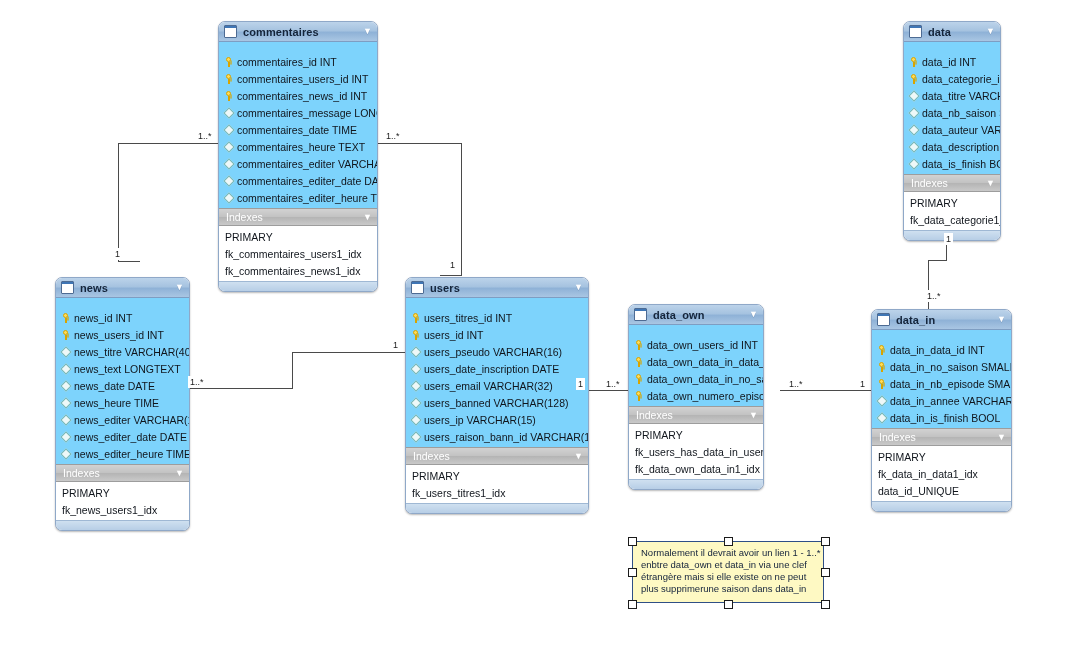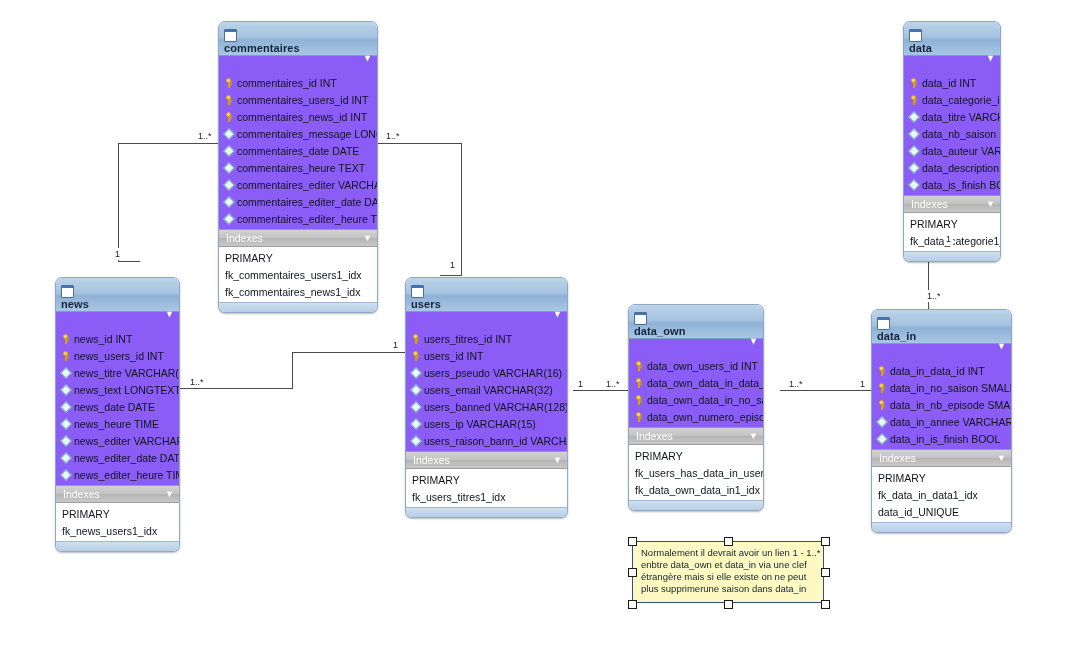--- a/index.html
+++ b/index.html
@@ -15,41 +15,40 @@
     position:absolute;
     background:#ffffff;
     border:1px solid #8fa8c8;
     border-radius:7px;
     box-shadow:0 1px 2px rgba(0,0,0,.28);
     box-sizing:border-box;
     overflow:hidden;
   }
   .tbl-hdr{
     height:19px;
-    display:flex;
-    padding:7px 5px;
+    display:flex;align-items:center;
+    padding:0 5px;
     background:linear-gradient(to bottom,#bcd3ea 0%,#a6c3e0 45%,#8fb2d7 55%,#a9c6e3 100%);
     border-bottom:1px solid #7e9dc2;
     position:relative;
-    flex-direction:column;
   }
   .tbl-hdr .tico{
     width:11px;height:11px;margin-right:6px;flex:0 0 auto;
     background:#ffffff;border:1px solid #4d6b93;border-radius:1px;
     box-shadow:inset 0 2px 0 #3f76b5;
   }
   .tbl-hdr .tname{
     font-size:11px;font-weight:bold;color:#14243a;
     letter-spacing:.1px;white-space:nowrap;
   }
   .tbl-hdr .caret{
     margin-left:auto;color:#ffffff;font-size:9px;line-height:9px;
     text-shadow:0 1px 0 #7e9dc2;
   }
-  .cols{background:#8b5cf6;padding:18px 0 2px 0;}
+  .cols{background:#7dd3fc;padding:11px 0 2px 0;}
   .col{
     height:17px;display:flex;align-items:center;
     padding-left:6px;font-size:10.5px;color:#10151c;white-space:nowrap;
   }
   .col .g{flex:0 0 auto;margin-right:4px;display:inline-block;}
   
   .g.key{
     width:8px;height:10px;position:relative;
   }
   .g.key:before{
@@ -151,21 +150,21 @@
           <div class="col">
             <span class="g key"></span>
             <span>commentaires_news_id INT</span>
           </div>
           <div class="col">
             <span class="g dia"></span>
             <span>commentaires_message LONGTEXT</span>
           </div>
           <div class="col">
             <span class="g dia"></span>
-            <span>commentaires_date DATE</span>
+            <span>commentaires_date TIME</span>
           </div>
           <div class="col">
             <span class="g dia"></span>
             <span>commentaires_heure TEXT</span>
           </div>
           <div class="col">
             <span class="g dia"></span>
             <span>commentaires_editer VARCHAR(16)</span>
           </div>
           <div class="col">
@@ -181,21 +180,21 @@
           <span>Indexes</span>
           <span class="caret">▼</span>
         </div>
         <div class="idxs">
           <div class="idx">PRIMARY</div>
           <div class="idx">fk_commentaires_users1_idx</div>
           <div class="idx">fk_commentaires_news1_idx</div>
         </div>
         <div class="tbl-foot"></div>
       </div>
-      <div class="tbl" style="left: 55px; top: 277px; width: 125px;">
+      <div class="tbl" style="left: 55px; top: 277px; width: 135px;">
         <div class="tbl-hdr">
           <span class="tico"></span>
           <span class="tname">news</span>
           <span class="caret">▼</span>
         </div>
         <div class="cols">
           <div class="col">
             <span class="g key"></span>
             <span>news_id INT</span>
           </div>
@@ -235,38 +234,42 @@
         <div class="sec-hdr">
           <span>Indexes</span>
           <span class="caret">▼</span>
         </div>
         <div class="idxs">
           <div class="idx">PRIMARY</div>
           <div class="idx">fk_news_users1_idx</div>
         </div>
         <div class="tbl-foot"></div>
       </div>
-      <div class="tbl" style="left: 405px; top: 277px; width: 163px;">
+      <div class="tbl" style="left: 405px; top: 277px; width: 184px;">
         <div class="tbl-hdr">
           <span class="tico"></span>
           <span class="tname">users</span>
           <span class="caret">▼</span>
         </div>
         <div class="cols">
           <div class="col">
             <span class="g key"></span>
             <span>users_titres_id INT</span>
           </div>
           <div class="col">
             <span class="g key"></span>
             <span>users_id INT</span>
           </div>
           <div class="col">
             <span class="g dia"></span>
             <span>users_pseudo VARCHAR(16)</span>
+          </div>
+          <div class="col">
+            <span class="g dia"></span>
+            <span>users_date_inscription DATE</span>
           </div>
           <div class="col">
             <span class="g dia"></span>
             <span>users_email VARCHAR(32)</span>
           </div>
           <div class="col">
             <span class="g dia"></span>
             <span>users_banned VARCHAR(128)</span>
           </div>
           <div class="col">

